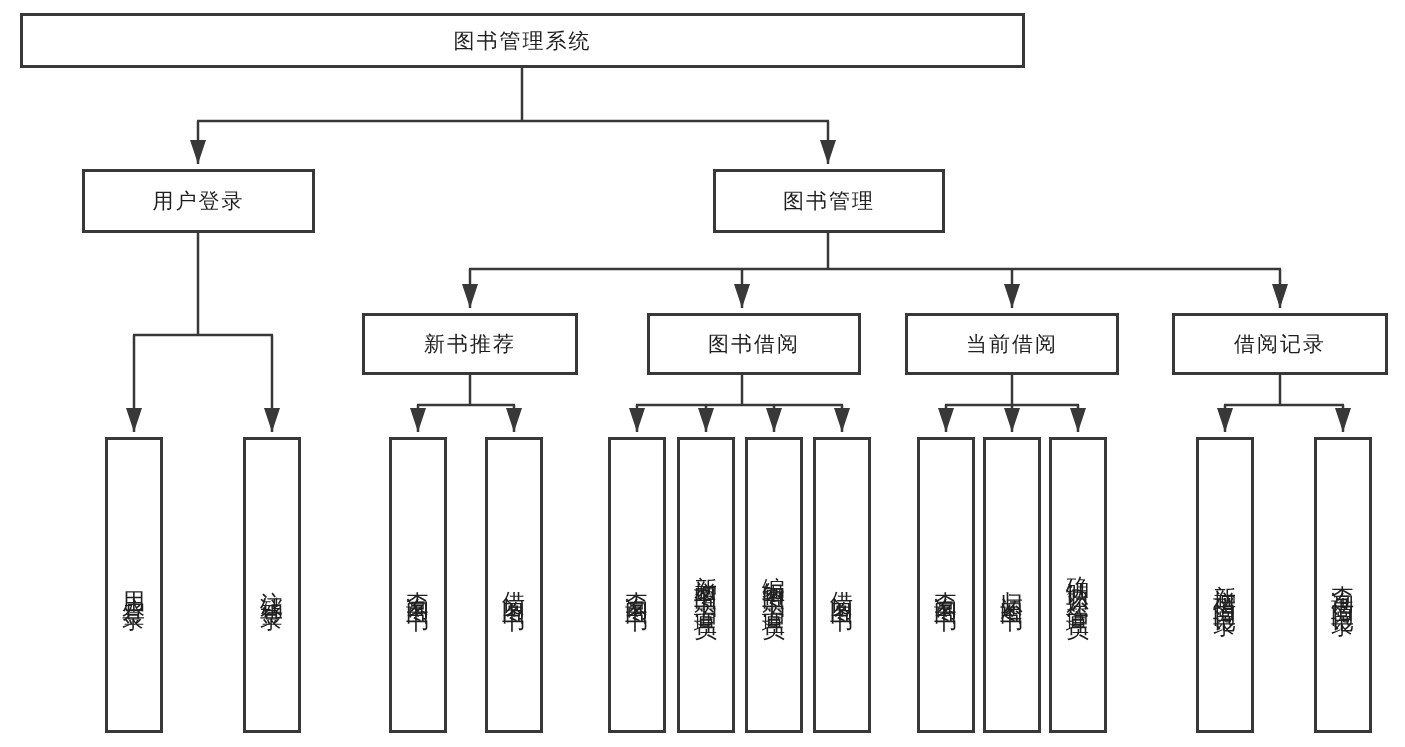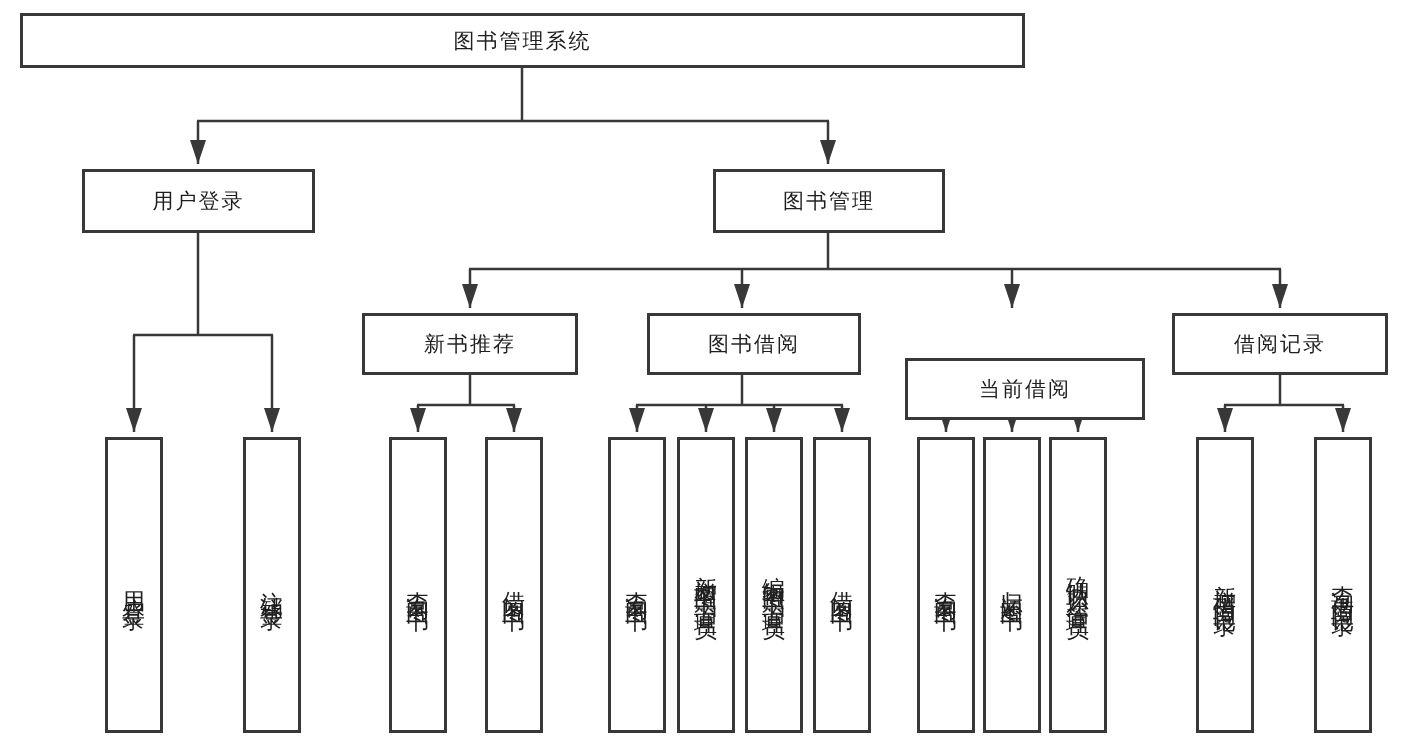--- a/index.html
+++ b/index.html
@@ -144,21 +144,21 @@
   <div class="hbox" style="left:362px; top:313px; width:216px; height:62px;">
     <span>新书推荐</span>
   </div>
 
   <div class="hbox" style="left:713px; top:169px; width:232px; height:64px;">
     <span>图书管理</span>
   </div>
   <div class="hbox" style="left:635px; top:313px; width:214px; height:62px;margin-left:12px;">
     <span>图书借阅</span>
   </div>
-  <div class="hbox" style="left:905px; top:313px; width:240px; height:62px;margin-top:45px;">
+  <div class="hbox" style="left:905px; top:313px; width:214px; height:62px;">
     <span>当前借阅</span>
   </div>
   <div class="hbox" style="left:1172px; top:313px; width:216px; height:62px;">
     <span>借阅记录</span>
   </div>
 
   <div class="vbox" style="left:105px;">
     <span class="vtext">用户登录</span>
   </div>
   <div class="vbox" style="left:243px;">

